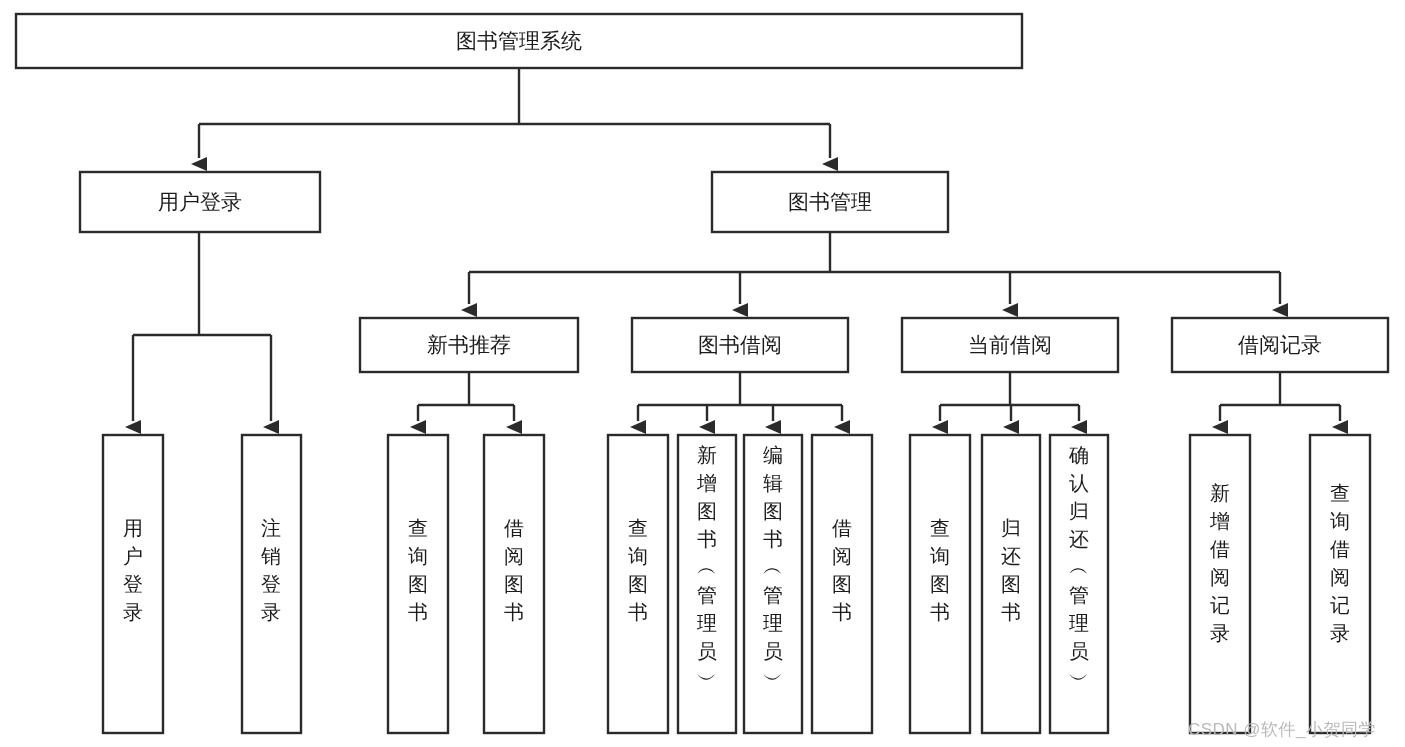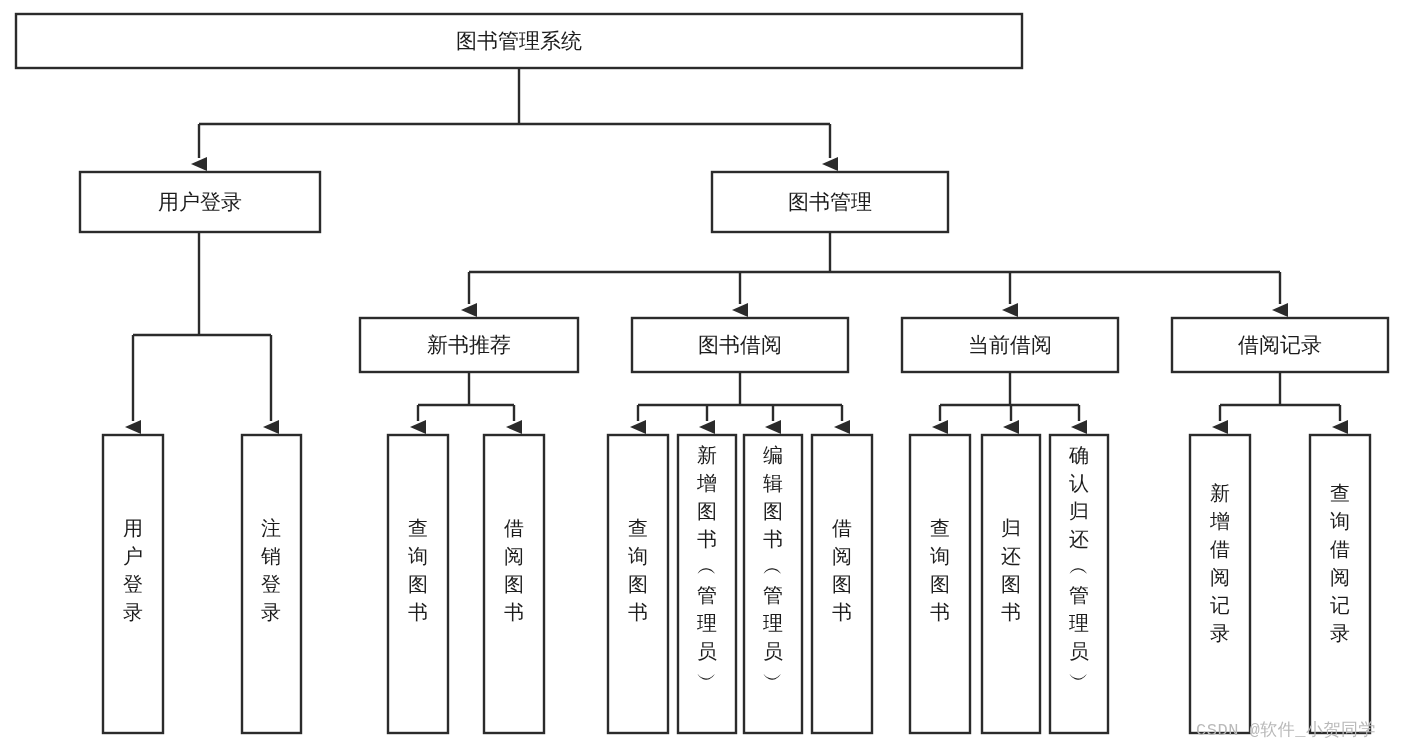--- a/index.html
+++ b/index.html
@@ -50,21 +50,21 @@
   .node-label-v {
     font-family: "DejaVu Sans", "Liberation Sans", sans-serif;
     font-size: 20px;
     fill: #1c1c1c;
     text-anchor: middle;
   }
   .watermark {
     position: absolute;
     right: 12px;
     bottom: 6px;
-    font-family: Liberation Mono, monospace;
+    font-family: Liberation Sans, sans-serif;
     font-size: 17px;
     color: #b9b9b9;
     white-space: nowrap;
     letter-spacing: 0.5px;
     pointer-events: none;
   }
 </style>
 </head>
 <body>
 

